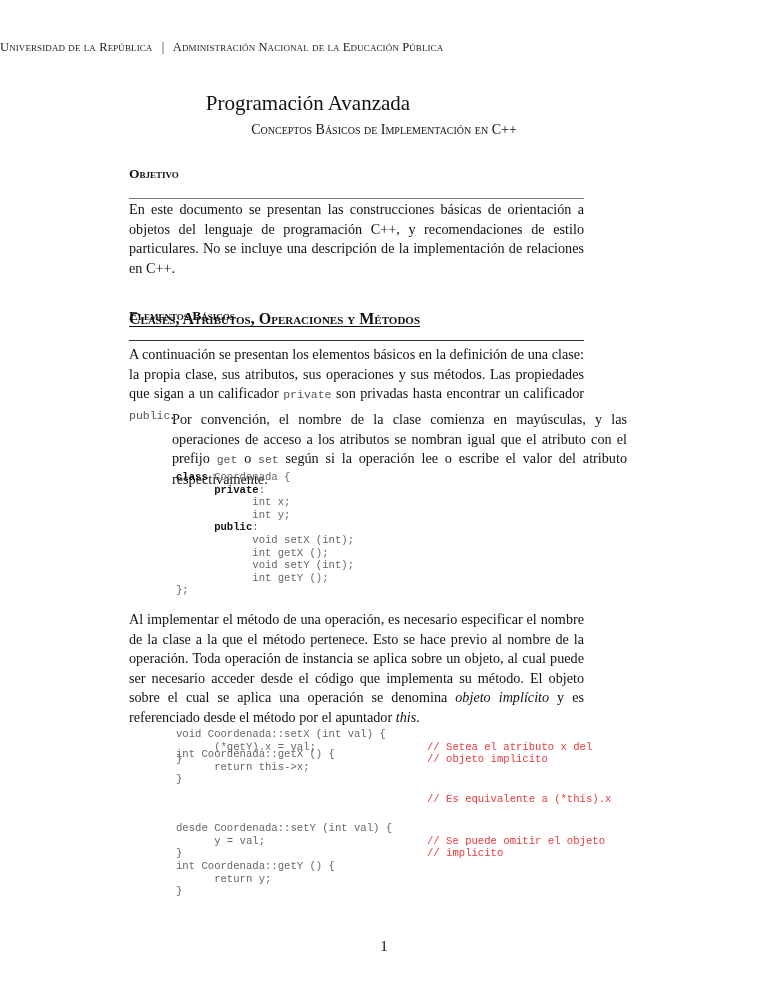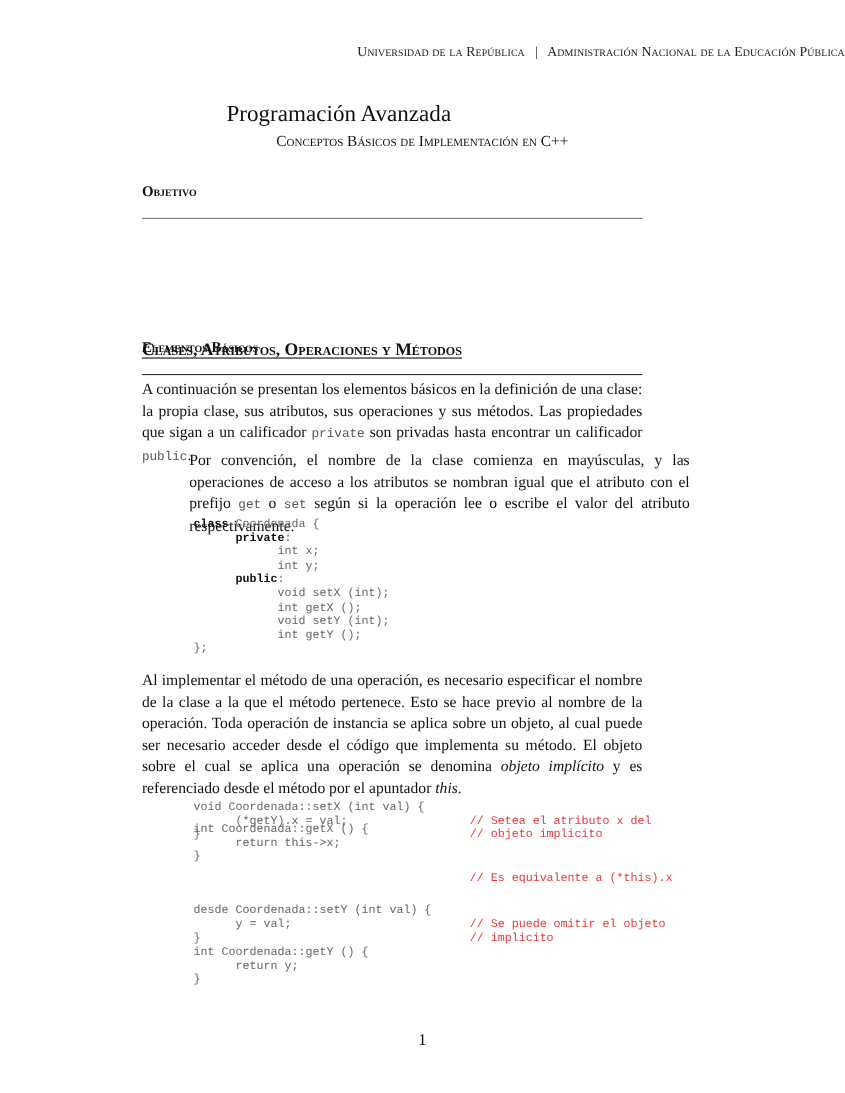--- a/index.html
+++ b/index.html
@@ -1,19 +1,19 @@
 <!DOCTYPE html>
 <html><head>
 <meta charset="utf-8">
 <style>
   html, body { margin: 0; padding: 0; background: #ffffff; }
   body { width: 768px; height: 994px; position: relative; overflow: hidden;
          font-family: "Liberation Serif", "DejaVu Serif", serif; color: #111; }
   .page { position: absolute; left: 0; top: 0; width: 768px; height: 994px; }
-  .running-header { position: absolute; top: 40px; left: 0; width: 768px; text-align: right;
+  .running-header { position: absolute; top: 40px; left: 0; width: 768px; text-align: left;
                     font-size: 12.5px; font-variant: small-caps; color: #222; letter-spacing: 0.1px; font-family: Liberation Serif, serif; }
   .title { position: absolute; top: 91px; left: 0; width: 616px; text-align: center;
            font-size: 21px; font-weight: normal; }
   .subtitle { position: absolute; top: 122px; left: 0; width: 768px; text-align: center;
               font-size: 14px; font-variant: small-caps; }
   .heading { position: absolute; left: 129px; width: 455px; font-size: 13.5px; font-weight: bold;
              font-variant: small-caps; padding-bottom: 16px; }
   .heading.rule { border-bottom: 1.5px solid #7a7a7a; }
   .heading.rule-dark { border-bottom: 1px solid #333; margin-top: 31px; }
   .subheading { position: absolute; left: 129px; font-size: 16px; font-weight: bold;
@@ -37,20 +37,21 @@
   <div class="running-header">
     <span>Universidad de la República</span>
     <span style="margin:0 6px;">|</span>
     <span>Administración Nacional de la Educación Pública</span>
   </div>
 
   <div class="title">Programación Avanzada</div>
   <div class="subtitle">Conceptos Básicos de Implementación en C++</div>
 
   <div class="heading rule" style="top:166px;">Objetivo</div>
+  <div class="para" style="top:200px;">En este documento se presentan las construcciones básicas de orientación a objetos del lenguaje de programación C++, y recomendaciones de estilo particulares. No se incluye una descripción de la implementación de relaciones en C++.</div>
 
   <div class="heading rule-dark" style="top:277px;">Elementos Básicos</div>
   <div class="subheading" style="top:310px;">Clases, Atributos, Operaciones y Métodos</div>
 
   <div class="para" style="top:345px;">
     <span>A continuación se presentan los elementos básicos en la definición de una clase: la propia clase, sus atributos, sus operaciones y sus métodos. Las propiedades que sigan a un calificador </span><span class="mono inline-code">private</span><span> son privadas hasta encontrar un calificador </span><span class="mono inline-code">public</span><span>.</span>
   </div>
 
   <div class="para" style="top:410px;margin-left:43px;">
     <span>Por convención, el nombre de la clase comienza en mayúsculas, y las operaciones de acceso a los atributos se nombran igual que el atributo con el prefijo </span><span class="mono inline-code">get</span><span> o </span><span class="mono inline-code">set</span><span> según si la operación lee o escribe el valor del atributo respectivamente.</span>

